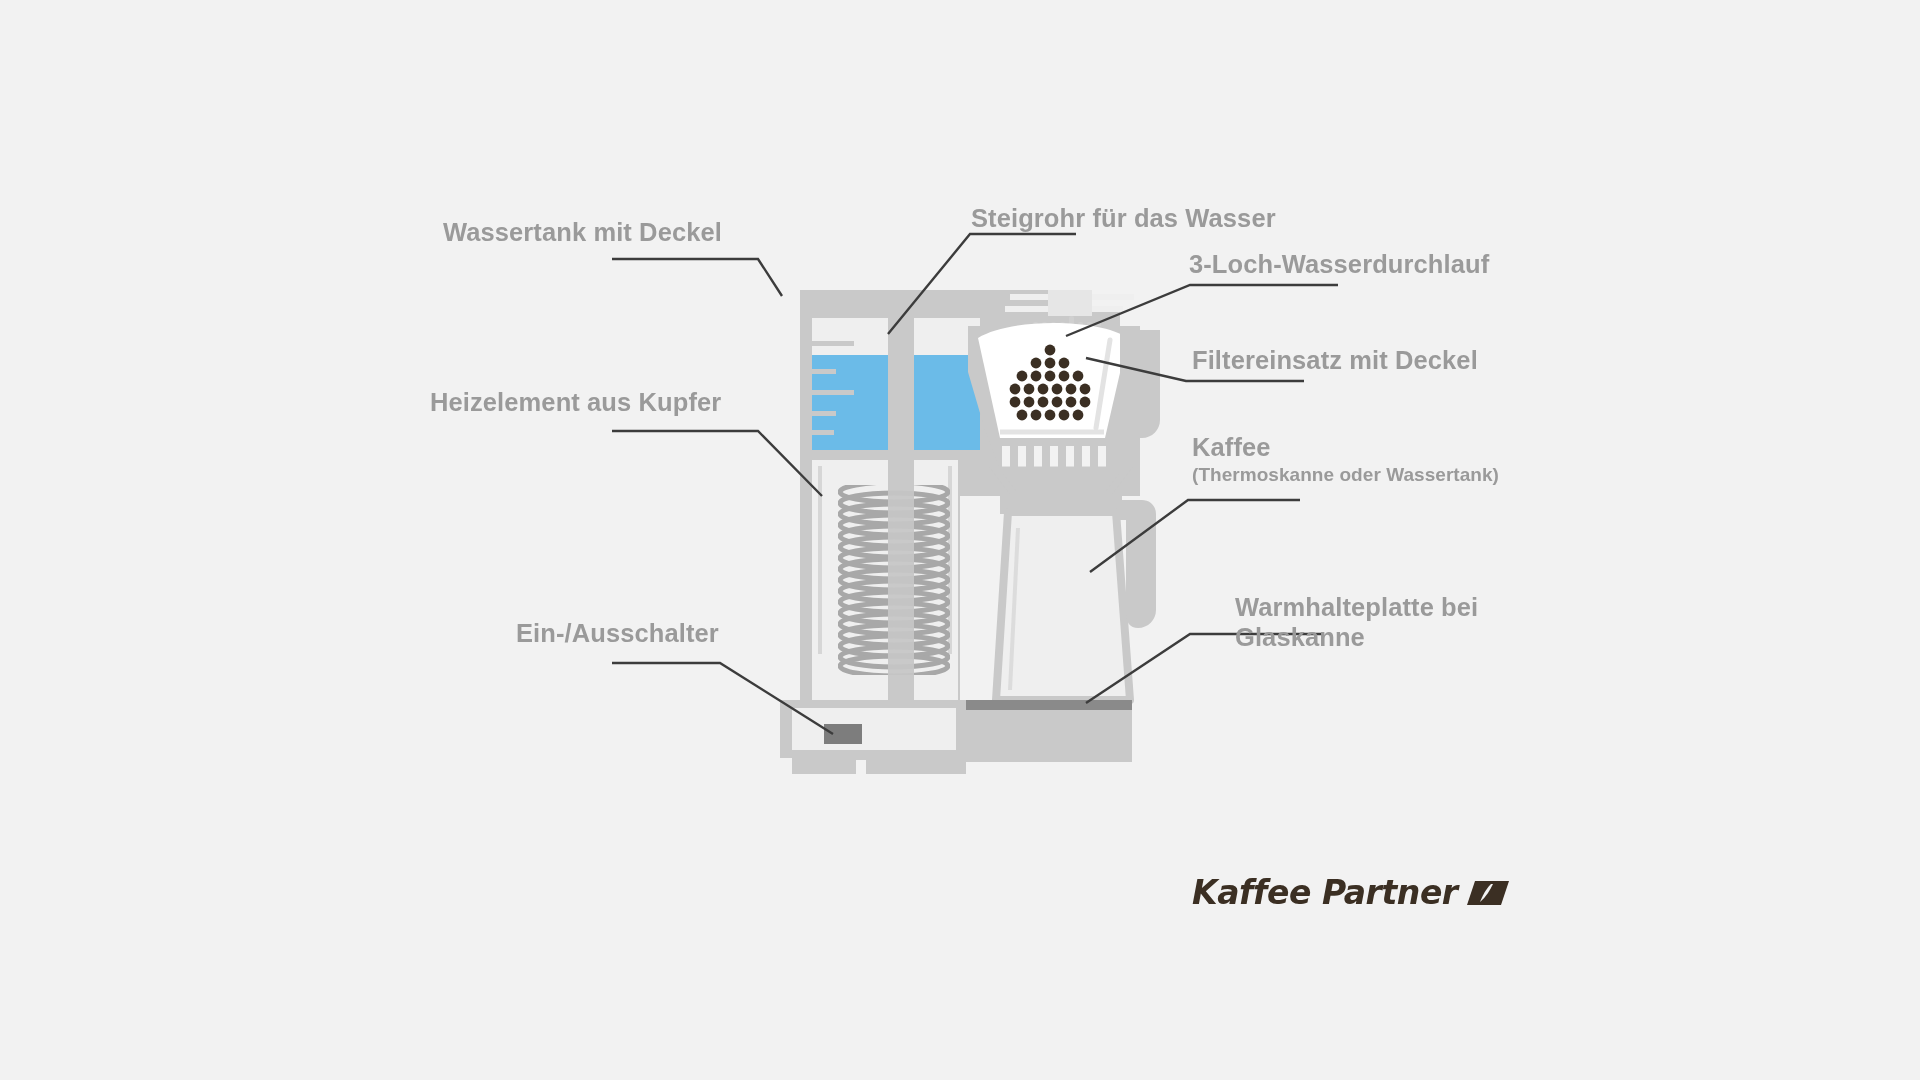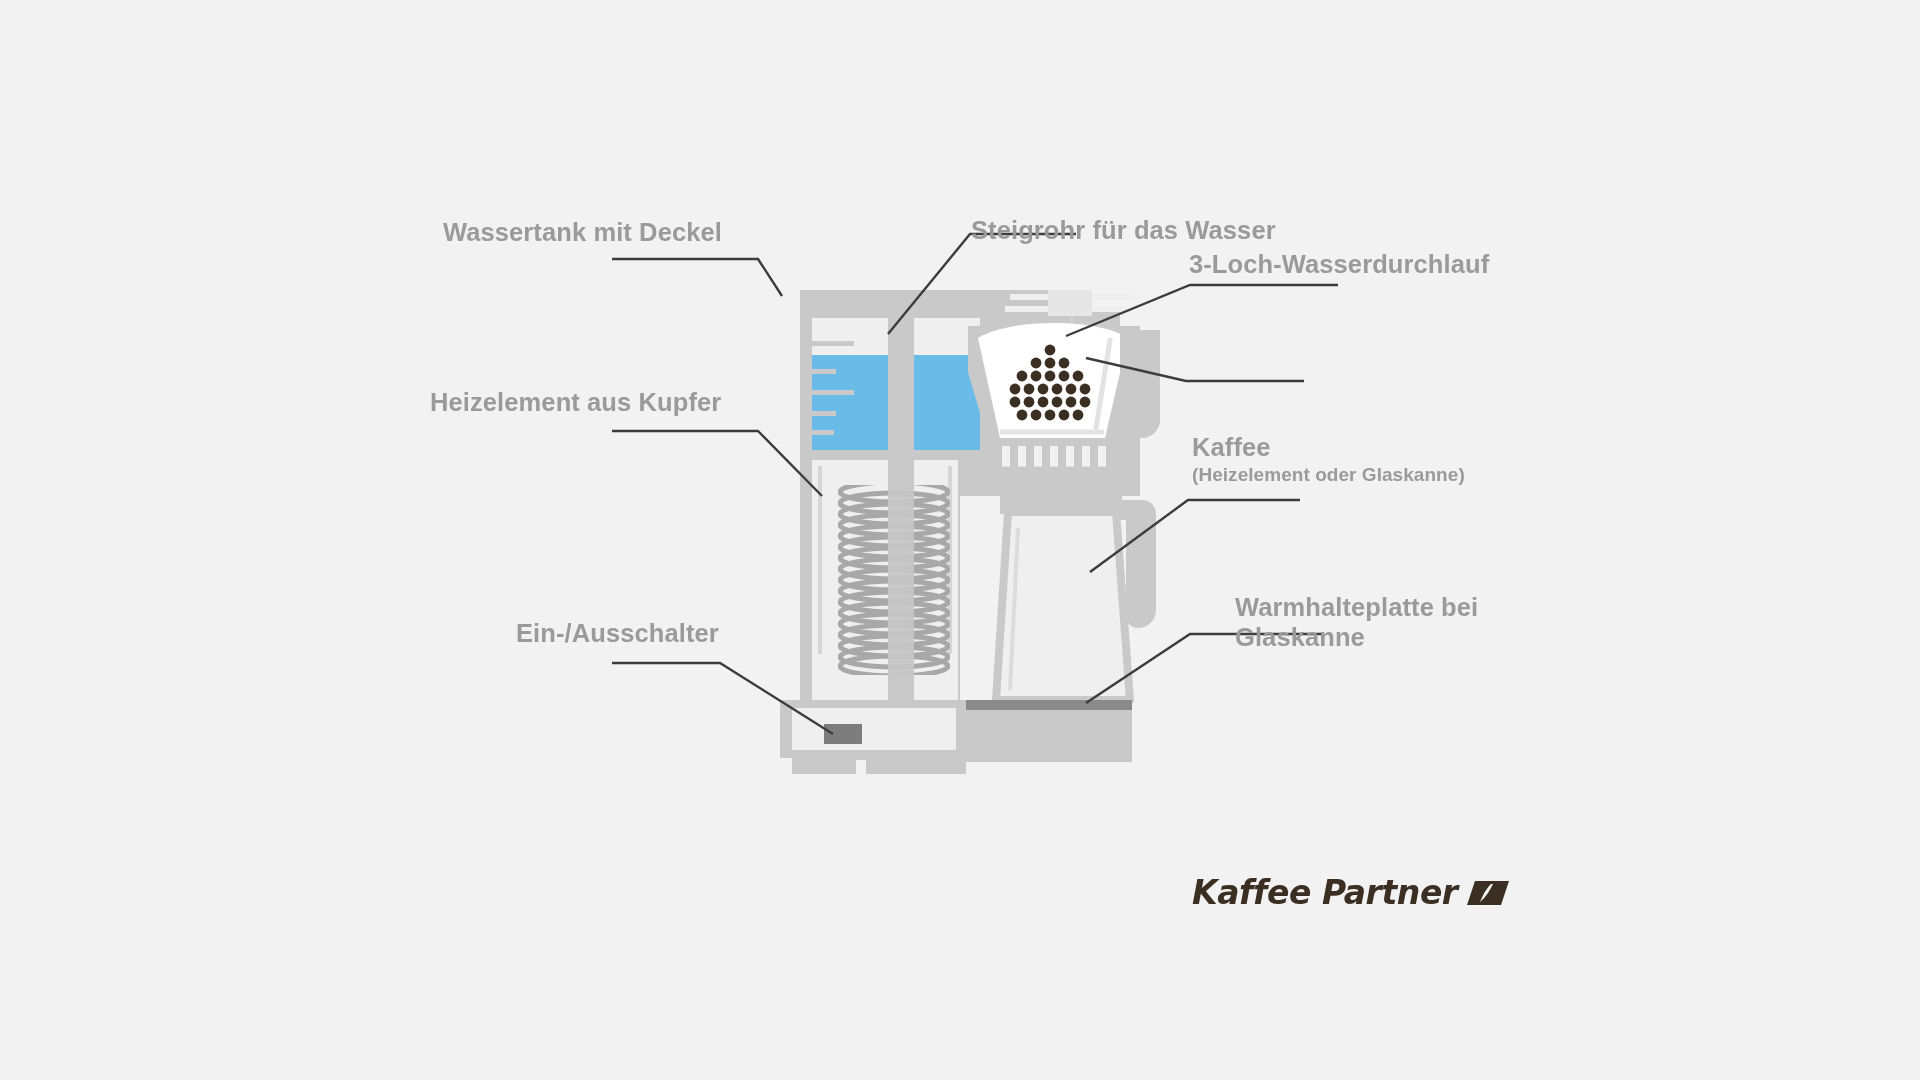--- a/index.html
+++ b/index.html
@@ -45,21 +45,21 @@
     font-size: 19px;
     font-weight: bold;
     line-height: 1.25;
     letter-spacing: 0.05px;
   }
 
   
   #lbl-wassertank      { left: 443px;  top: 218px; }
   #lbl-heizelement     { left: 430px;  top: 388px; text-align: center; }
   #lbl-schalter        { left: 516px;  top: 619px; }
-  #lbl-steigrohr       { left: 971px;  top: 216px; }
+  #lbl-steigrohr       { left: 971px;  top: 204px; }
   #lbl-neunloch        { left: 1189px; top: 250px; }
   #lbl-filtereinsatz   { left: 1192px; top: 346px; }
   #lbl-kanne           { left: 1192px; top: 433px; }
   #lbl-warmhalte       { left: 1192px; top: 593px; margin-left: 43px; }
 
   
   #logo {
     position: absolute;
     left: 1192px;
     top: 876px;
@@ -290,24 +290,25 @@
   <div class="label" id="lbl-wassertank">Wassertank mit Deckel</div>
 
   <div class="label" id="lbl-heizelement">Heizelement aus Kupfer</div>
 
   <div class="label" id="lbl-schalter">Ein-/Ausschalter</div>
 
   <div class="label" id="lbl-steigrohr">Steigrohr für das Wasser</div>
 
   <div class="label" id="lbl-neunloch">3-Loch-Wasserdurchlauf</div>
 
+  <div class="label" id="lbl-filtereinsatz">Filtereinsatz mit Deckel</div>
 
   <div class="label two-line" id="lbl-kanne">
     <span>Kaffee</span>
-    <span class="sub">(Heizelement oder Glaskanne)</span>
+    <span class="sub">(Thermoskanne oder Wassertank)</span>
   </div>
 
   <div class="label two-line" id="lbl-warmhalte">
     <span>Warmhalteplatte bei</span><br>
     <span>Glaskanne</span>
   </div>
 
   <div id="logo">
     <span id="logo-text">Kaffee Partner</span>
     <svg id="logo-bean" viewBox="0 0 44 26">

